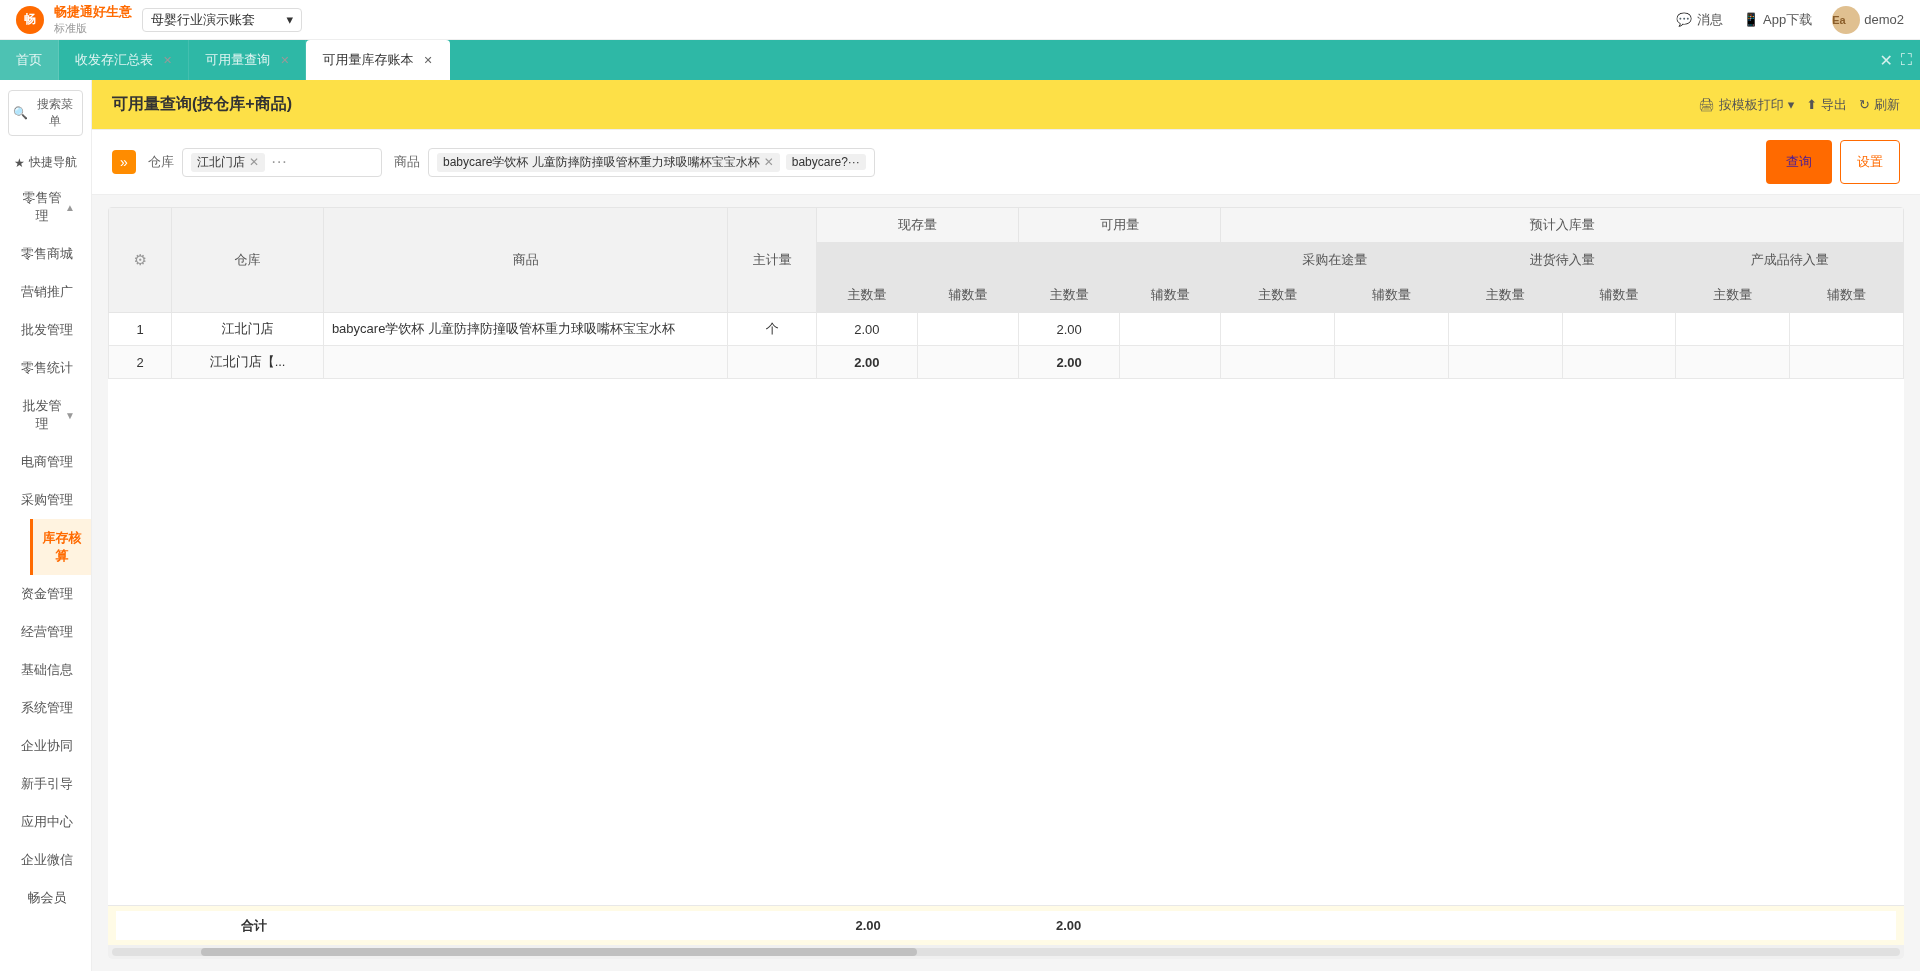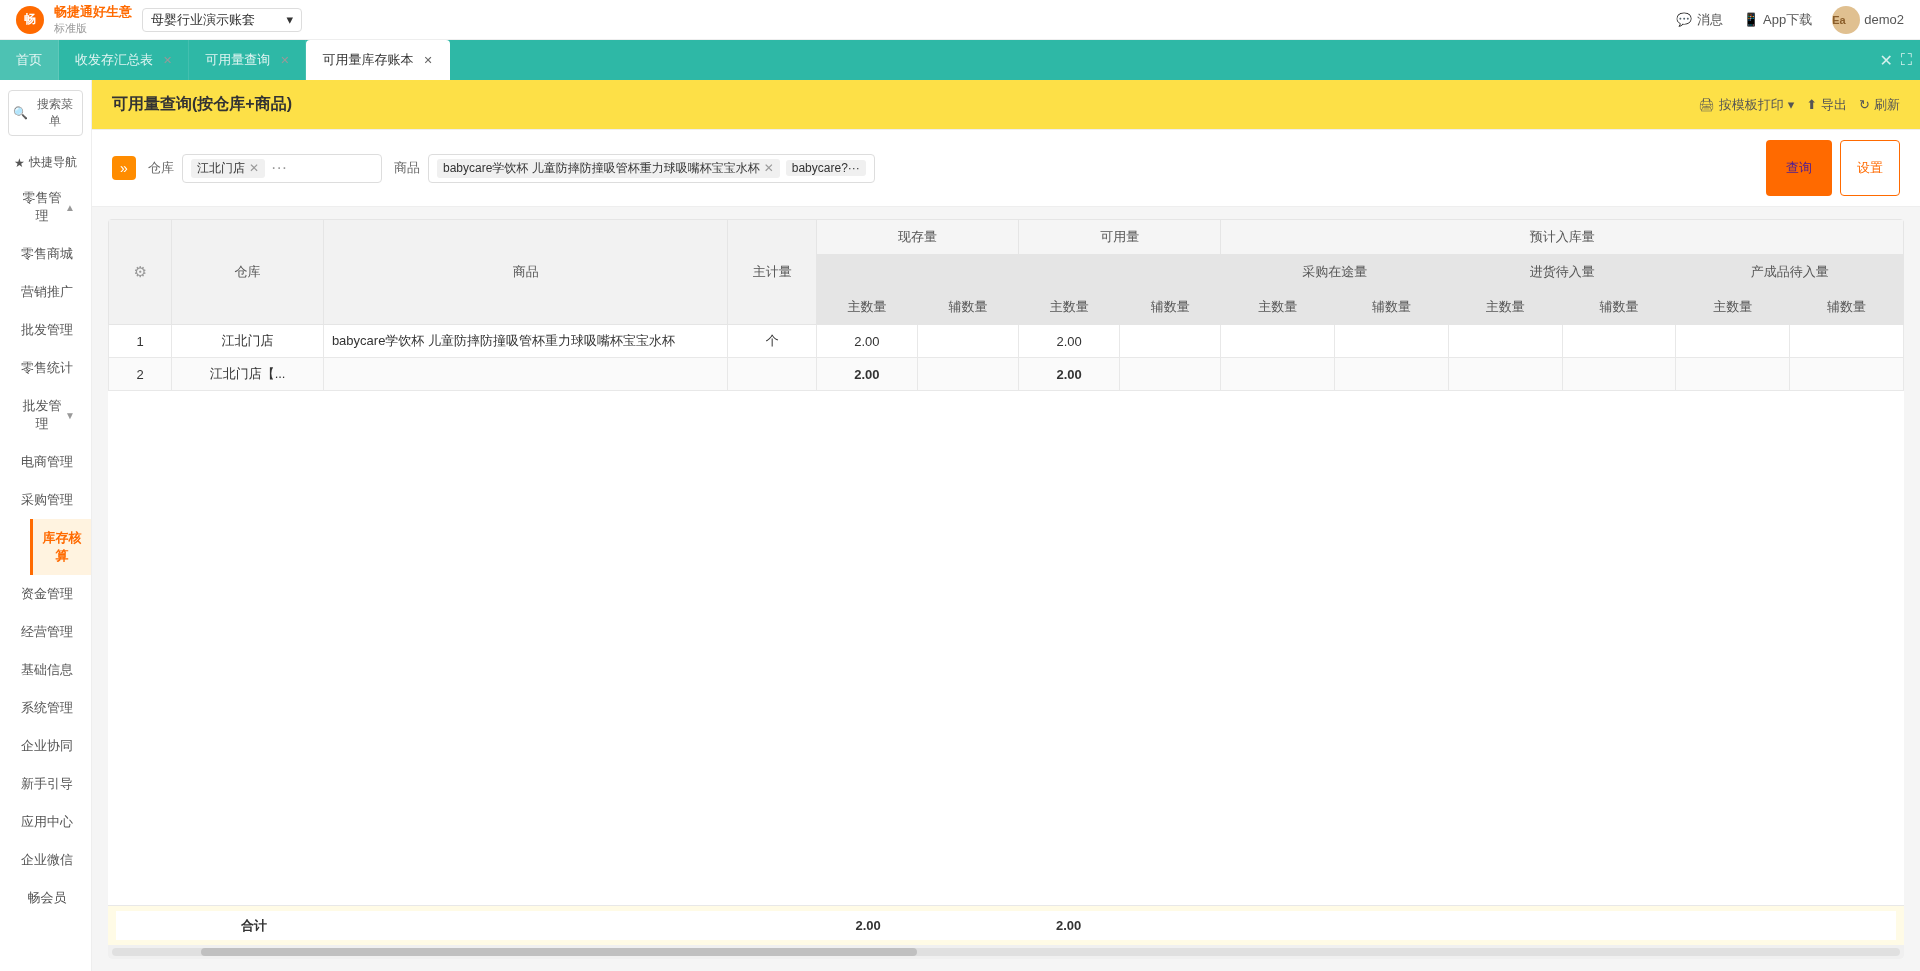--- a/index.html
+++ b/index.html
@@ -153,21 +153,21 @@
       border-radius: 4px;
       padding: 6px 20px;
       cursor: pointer;
       font-size: 13px;
     }
     .btn-setting {
       background: #fff;
       color: #ff6a00;
       border: 1px solid #ff6a00;
       border-radius: 4px;
-      padding: 18px 16px;
+      padding: 12px 16px;
       cursor: pointer;
       font-size: 13px;
       text-align: center;
     }
 
     
     .table-area { flex: 1; overflow: auto; padding: 12px 16px; background: #f5f5f5; display: flex; flex-direction: column; }
     .table-wrapper { background: #fff; border-radius: 4px; overflow: hidden; flex: 1; display: flex; flex-direction: column; }
 
     table { width: 100%; border-collapse: collapse; font-size: 13px; }

